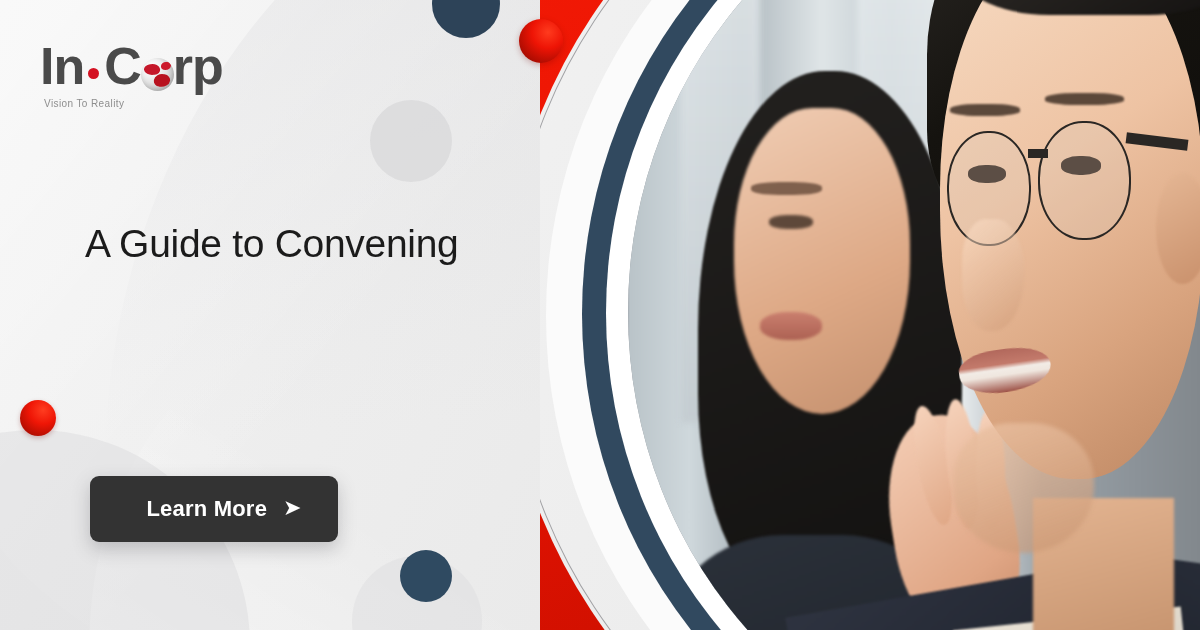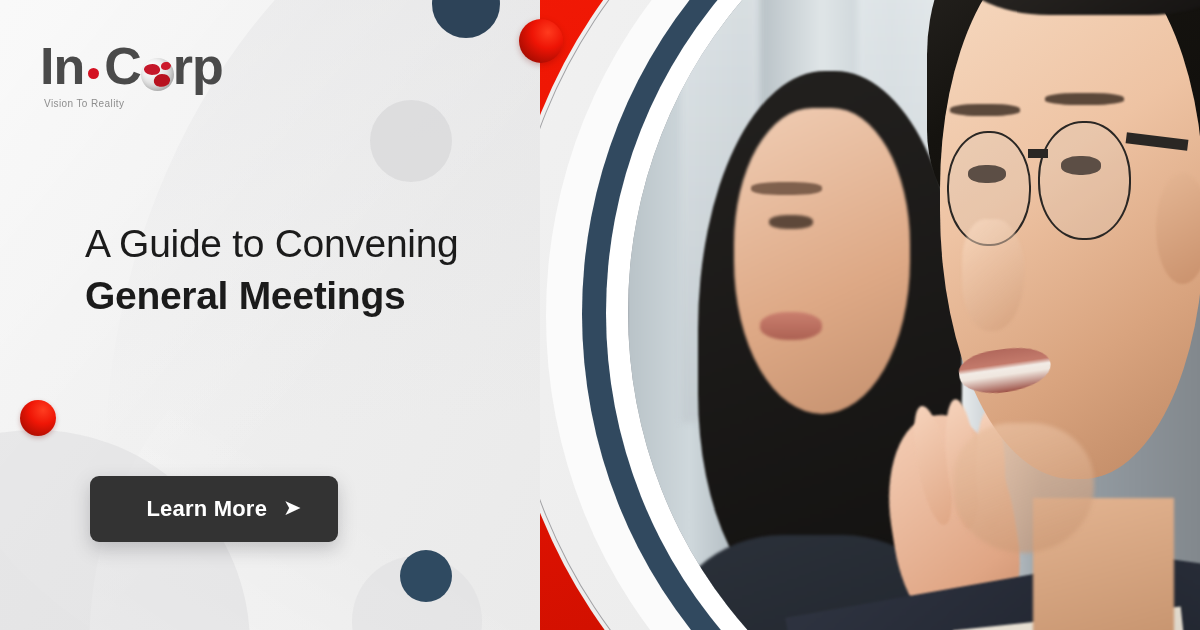--- a/index.html
+++ b/index.html
@@ -515,21 +515,20 @@
       <span class="logo-globe">
         <span class="globe-land-3"></span>
       </span>
       <span>rp</span>
     </div>
     <div class="logo-tagline">Vision To Reality</div>
   </div>
 
   <div id="headline">
     <div class="hl-line hl-light">A Guide to Convening</div>
-    <div class="hl-line hl-bold">General Meetings</div>
   </div>
 
   <button id="cta">
     <span class="cta-label">Learn More</span>
     <span class="cta-arrow">➤</span>
   </button>
 
 </div>
 
 </body></html>

